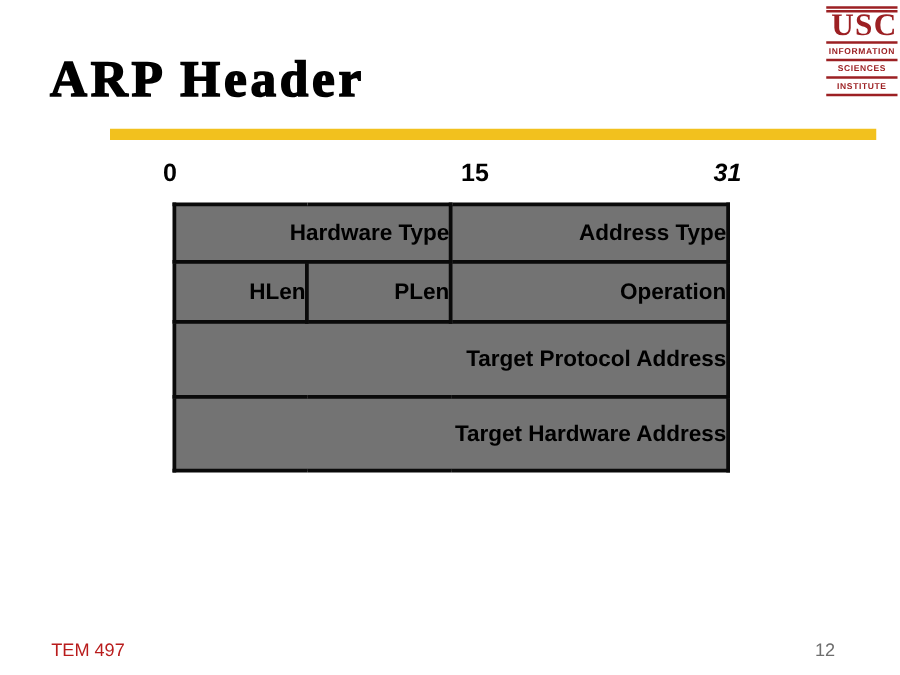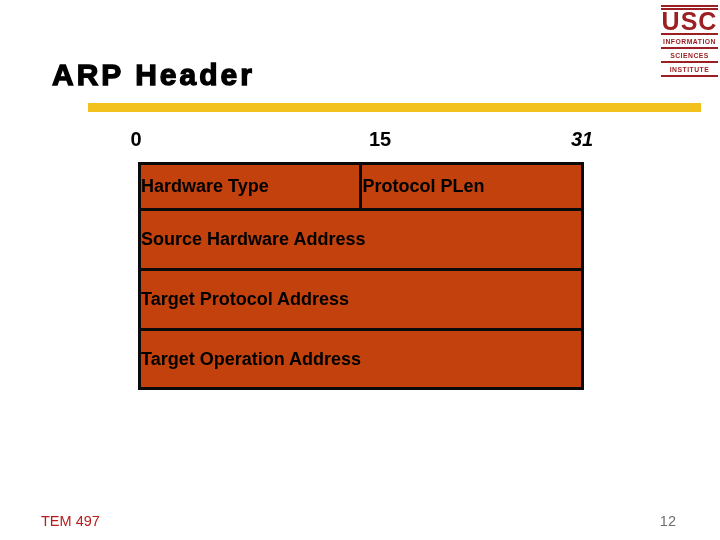--- a/index.html
+++ b/index.html
@@ -2,72 +2,72 @@
 <html><head>
 <meta charset="utf-8">
 <style>
   html,body{margin:0;padding:0;background:#ffffff;}
   .slide{
     position:relative;width:720px;height:540px;background:#ffffff;
     overflow:hidden;font-family:"Liberation Sans",sans-serif;
   }
   
   .title{
-    position:absolute;left:40px;top:41px;margin:12px;
-    font-size:30px;line-height:44px;font-weight:900;letter-spacing:3px;
-    color:#000000;-webkit-text-stroke:1.3px #000000;white-space:nowrap;
+    position:absolute;left:40px;top:41px;margin:0;
+    font-size:41px;line-height:44px;font-weight:900;letter-spacing:3px;
+    color:#000000;-webkit-text-stroke:1.3px #000000;white-space:nowrap;font-family:Liberation Serif, serif;
   }
   
   .accent-bar{
     position:absolute;left:88px;top:103px;width:613px;height:9px;
     background:#f2c11e;
   }
   
   .usc-logo{
     position:absolute;left:661px;top:5px;width:57px;
     color:#9c2023;text-align:center;
   }
   .usc-logo .rule{height:2px;background:#9c2023;}
   .usc-logo .rule.first{height:1.5px;margin-bottom:1.5px;}
   .usc-logo .acronym{
-    font-family:Liberation Sans, sans-serif;font-weight:bold;
-    font-size:25px;line-height:22px;letter-spacing:1px;padding:0 0 1px 0;
+    font-family:Liberation Serif, serif;font-weight:bold;
+    font-size:25px;line-height:22px;letter-spacing:1px;padding:0 0 1px 0;text-align:right;
   }
   .usc-logo .org{
     font-size:6.8px;line-height:7px;font-weight:bold;letter-spacing:0.5px;
     padding:2.5px 0;white-space:nowrap;
   }
   
   .bit{
     position:absolute;top:128px;transform:translateX(-50%);
     font-size:20px;font-weight:bold;color:#000000;
   }
   .b0{left:136px;} .b15{left:380px;} .b31{left:582px;font-style:italic;}
   
   .arp{
     position:absolute;left:138px;top:162px;width:446px;
     border-collapse:collapse;table-layout:fixed;
   }
   .arp td{
-    border:3px solid #0a0a0a;background:#c2410c;
-    text-align:left;vertical-align:middle;padding:0;
+    border:3px solid #0a0a0a;background:#737373;
+    text-align:right;vertical-align:middle;padding:0;
     font-weight:bold;font-size:18px;color:#000000;
   }
   .arp col.c1{width:24%;} .arp col.c2{width:26%;} .arp col.c3{width:50%;}
   .arp tr.r1 td{height:43px;}
   .arp tr.r2 td{height:45px;}
   .arp tr.r3 td,.arp tr.r4 td,.arp tr.r5 td{height:57px;}
   .arp tr.r6 td{height:56px;}
   
   .footer-left{
     position:absolute;left:41px;top:513px;
     font-size:14.5px;color:#b91c1c;
   }
   .footer-right{
-    position:absolute;left:652px;top:513px;width:24px;text-align:right;
+    position:absolute;left:652px;top:513px;width:24px;text-align:left;
     font-size:14.5px;color:#6e6e6e;
   }
 </style>
 </head>
 <body>
 
 <div class="slide">
 
   <h1 class="title">ARP Header</h1>
 
@@ -94,30 +94,32 @@
 
   <table class="arp">
     <colgroup>
         <col class="c1">
         <col class="c2">
         <col class="c3">
       </colgroup>
     <tbody>
         <tr class="r1">
       <td colspan="2">Hardware Type</td>
-      <td>Protocol PLen</td>
+      <td>Address Type</td>
     </tr>
-    <tr class="r3">
-      <td colspan="3">Source Hardware Address</td>
+    <tr class="r2">
+      <td>HLen</td>
+      <td>PLen</td>
+      <td>Operation</td>
     </tr>
     <tr class="r5">
       <td colspan="3">Target Protocol Address</td>
     </tr>
     <tr class="r6">
-      <td colspan="3">Target Operation Address</td>
+      <td colspan="3">Target Hardware Address</td>
     </tr>
   </tbody>
     </table>
 
   <div class="footer-left">TEM 497</div>
   <div class="footer-right">12</div>
 
 </div>
 
 </body></html>

